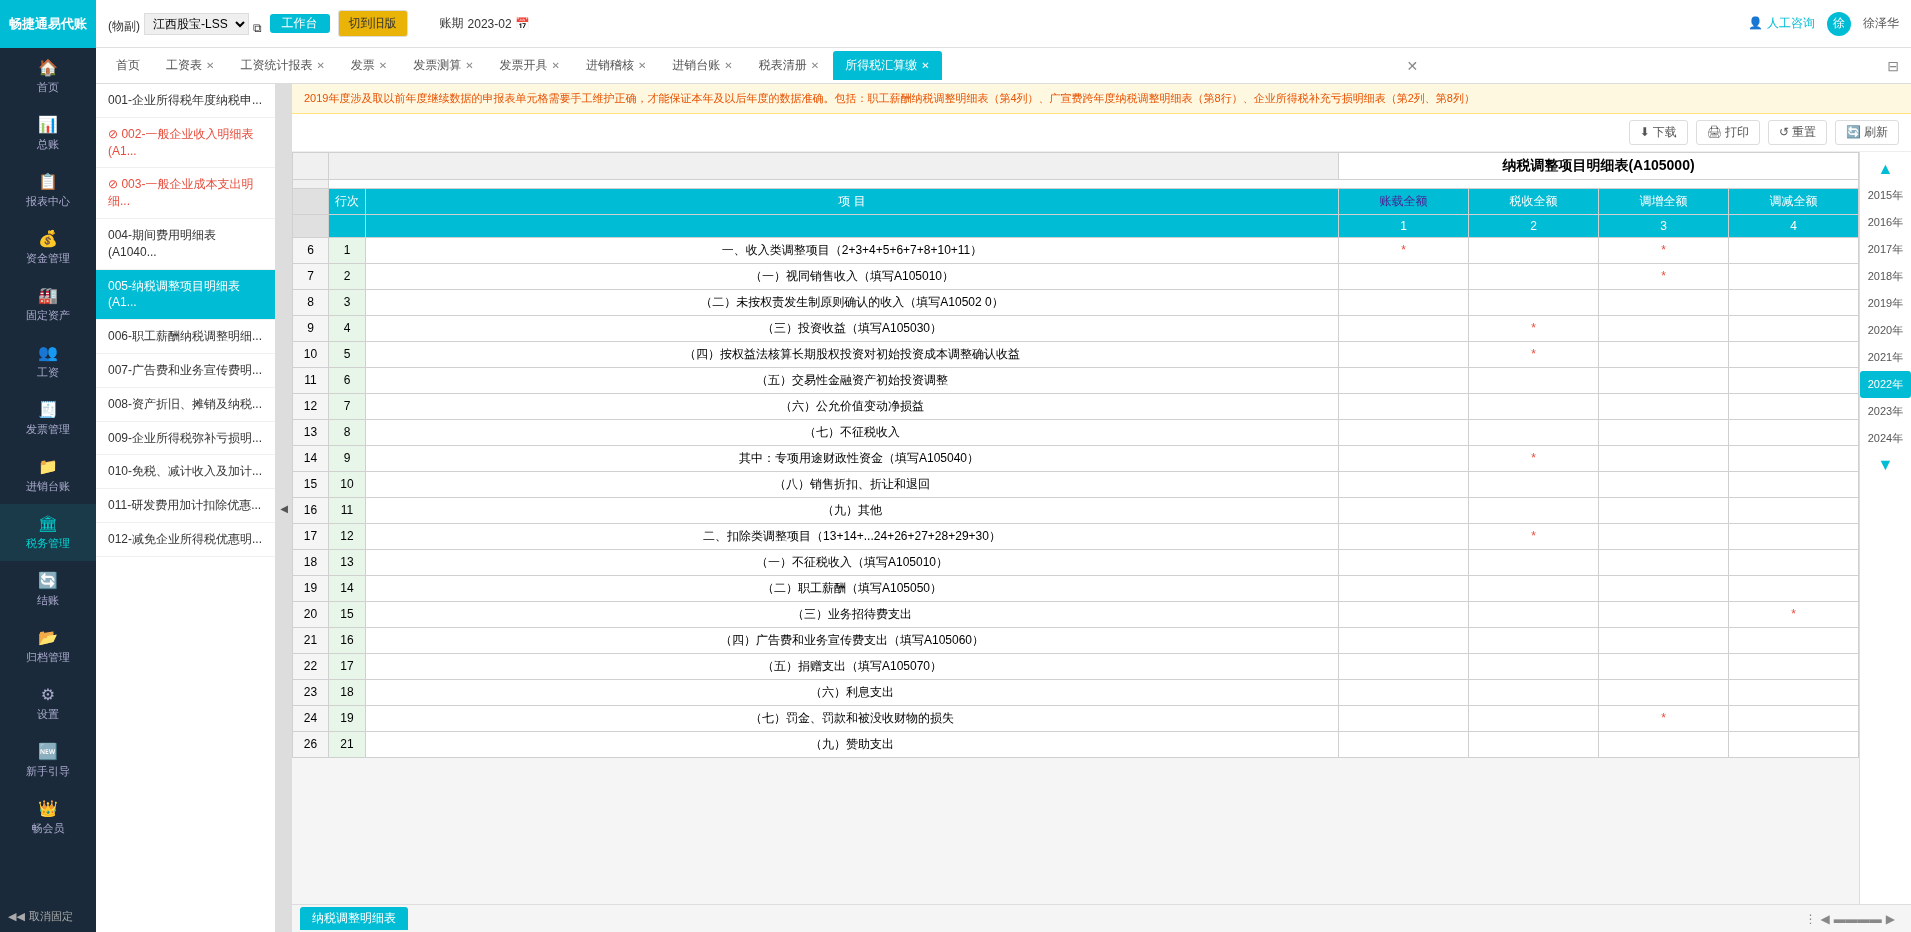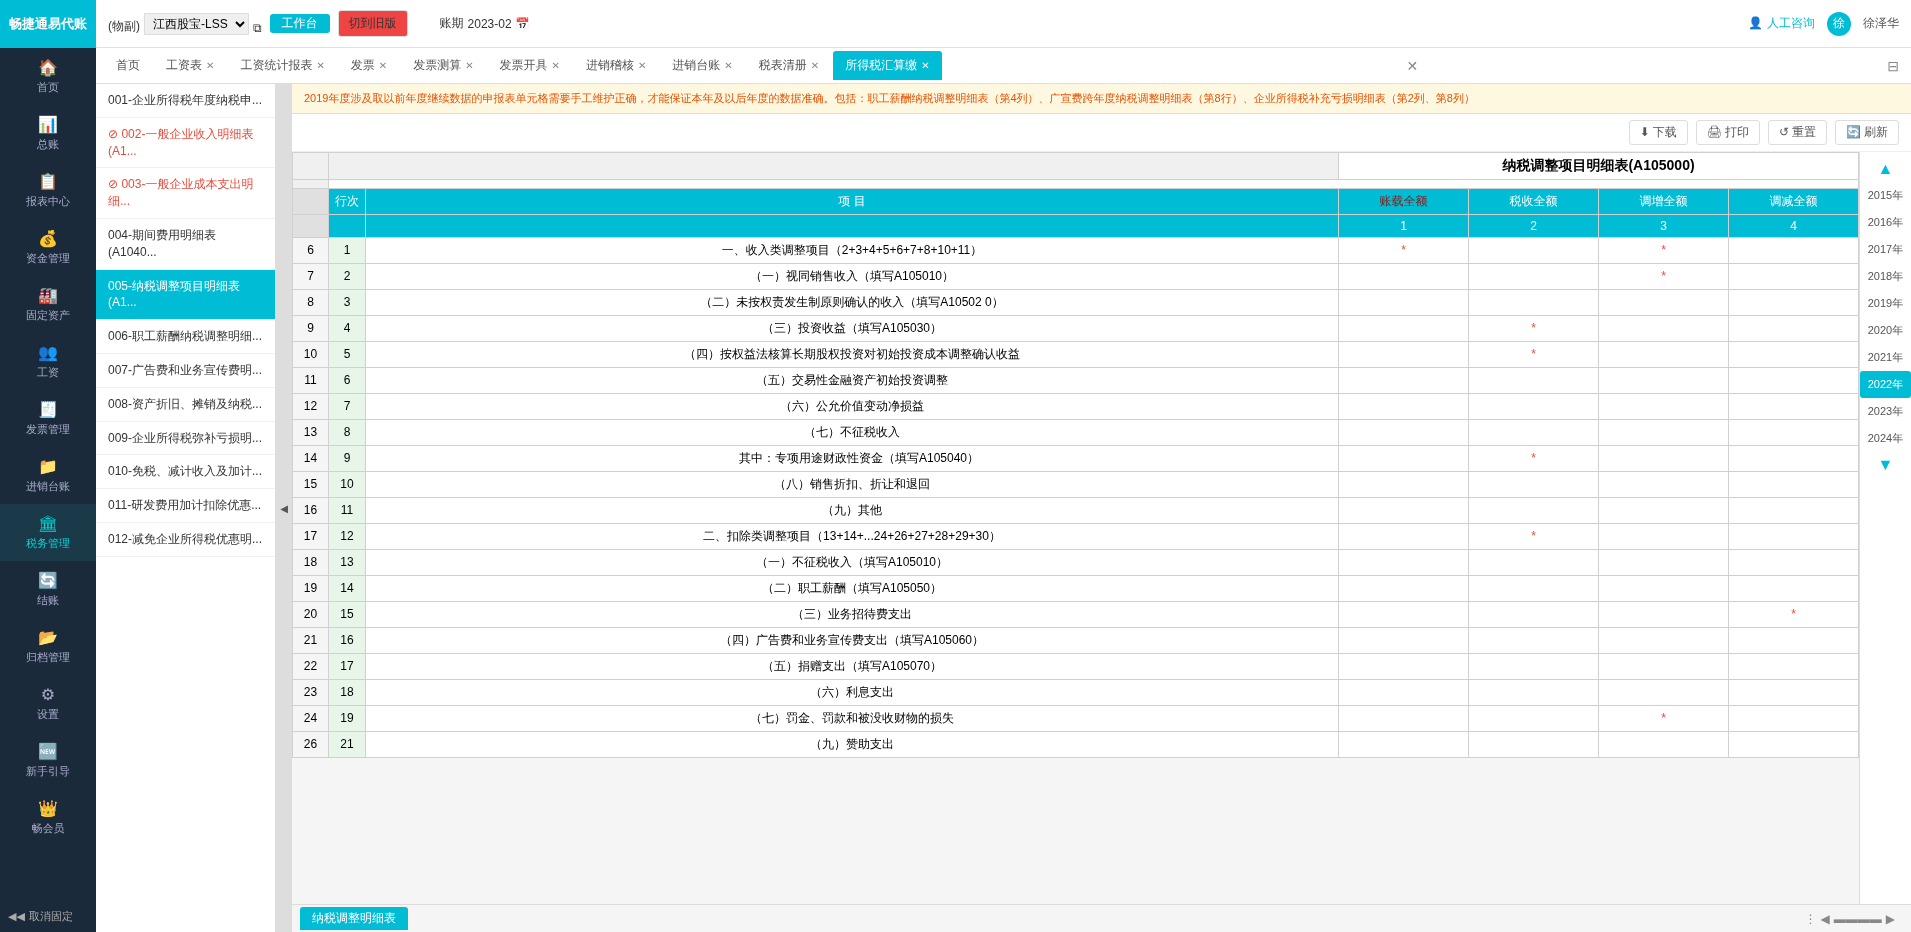--- a/index.html
+++ b/index.html
@@ -14,21 +14,21 @@
     .sidebar-footer { margin-top: auto; padding: 8px; color: #aaa; font-size: 11px; display: flex; align-items: center; gap: 4px; cursor: pointer; }
 
     
     .main { flex: 1; display: flex; flex-direction: column; overflow: hidden; }
 
     
     .topbar { background: #fff; border-bottom: 1px solid #e0e0e0; padding: 0 12px; height: 48px; display: flex; align-items: center; gap: 8px; flex-shrink: 0; }
     .topbar-company { display: flex; align-items: flex-end; gap: 4px; font-size: 12px; color: #333; }
     .topbar-company select { border: 1px solid #ddd; padding: 2px 4px; font-size: 12px; }
     .topbar-btn { background: #00bcd4; color: #fff; border: none; padding: 1px 12px; border-radius: 3px; cursor: pointer; font-size: 12px; }
-    .topbar-btn-outline { background: #ef4444; color: #333; border: 1px solid #ddd; padding: 4px 10px; border-radius: 3px; cursor: pointer; font-size: 12px; }
+    .topbar-btn-outline { background: #eab308; color: #333; border: 1px solid #ddd; padding: 4px 10px; border-radius: 3px; cursor: pointer; font-size: 12px; }
     .topbar-period { font-size: 12px; color: #333; display: flex; align-items: center; gap: 4px; padding-left: 24px; }
     .topbar-right { margin-left: auto; display: flex; align-items: center; gap: 12px; font-size: 12px; color: #555; }
 
     
     .tabbar { background: #fff; border-bottom: 1px solid #ddd; display: flex; align-items: center; padding: 0 8px; height: 36px; flex-shrink: 0; gap: 2px; }
     .tab { padding: 6px 12px; font-size: 12px; color: #555; cursor: pointer; border-radius: 3px 3px 0 0; white-space: nowrap; display: flex; align-items: center; gap: 4px; }
     .tab.active { background: #00bcd4; color: #fff; }
     .tab-close { font-size: 10px; color: #888; cursor: pointer; }
     .tab.active .tab-close { color: #fff; }
     .tabbar-close { margin-left: auto; font-size: 14px; color: #888; cursor: pointer; padding: 4px; }
@@ -267,21 +267,21 @@
               <tr>
                 <td style="background:#f0f0f0;"></td>
                 <td colspan="6" style="background:#fff;"></td>
               </tr>
 
 
               <tr class="header-row">
                 <td style="background:#e0e0e0;"></td>
                 <td style="background:#00bcd4; color:#fff;">行次</td>
                 <td style="background:#00bcd4; color:#fff; text-align:center;">项  目</td>
-                <td style="background:#00bcd4; color:#7f1d1d;">账载全额</td>
+                <td style="background:#00bcd4; color:#4c1d95;">账载全额</td>
                 <td style="background:#00bcd4; color:#fff;">税收全额</td>
                 <td style="background:#00bcd4; color:#fff;">调增全额</td>
                 <td style="background:#00bcd4; color:#fff;">调减全额</td>
               </tr>
 
               <tr class="header-row">
                 <td style="background:#e0e0e0;"></td>
                 <td style="background:#00bcd4; color:#fff;"></td>
                 <td style="background:#00bcd4;"></td>
                 <td style="background:#00bcd4; color:#fff;">1</td>

